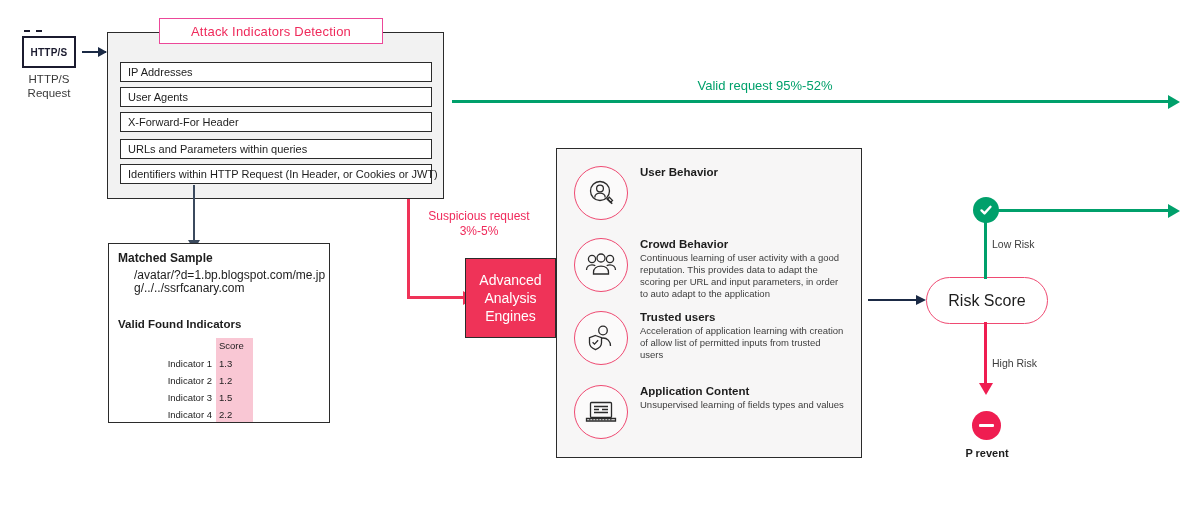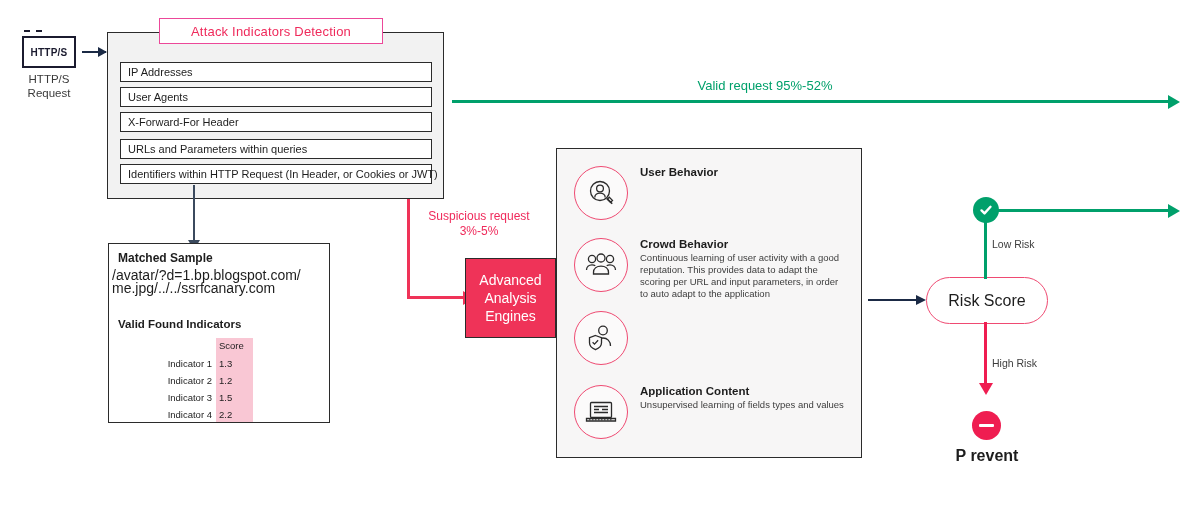--- a/index.html
+++ b/index.html
@@ -54,21 +54,21 @@
     content:"";position:absolute;left:-5px;bottom:-9px;
     border-top:10px solid #3b4a5e;border-left:6px solid transparent;border-right:6px solid transparent;
   }
 
   
   #matched-sample{
     left:108px;top:243px;width:222px;height:180px;background:#ffffff;
     border:1.5px solid #2b2b2b;box-sizing:border-box;
   }
   #matched-sample-title{left:118px;top:251px;width:200px;font-size:12px;font-weight:700;color:#1d1d1d;}
-  #matched-sample-url{left:112px;top:269px;width:195px;font-size:14px;line-height:12.5px;color:#1d1d1d;word-break:break-all;}
+  #matched-sample-url{left:134px;top:269px;width:195px;font-size:12px;line-height:12.5px;color:#1d1d1d;word-break:break-all;}
   #appsec-title{left:118px;top:318px;width:200px;font-size:11.5px;font-weight:700;color:#1d1d1d;}
   #score-col-bg{left:216px;top:338px;width:37px;height:84px;background:#f9c7d4;}
   .ind-name{font-size:9.5px;color:#1d1d1d;text-align:right;}
   .ind-score{font-size:9.5px;color:#1d1d1d;}
   #score-head{left:219px;top:340px;font-size:9.5px;color:#1d1d1d;}
   #ir0n{left:140px;top:358px;width:72px;}
   #ir1n{left:140px;top:375px;width:72px;}
   #ir2n{left:140px;top:392px;width:72px;}
   #ir3n{left:140px;top:409px;width:72px;}
   #ir0s{left:219px;top:358px;}
@@ -143,21 +143,21 @@
   #highrisk-v::after{
     content:"";position:absolute;left:-5.5px;bottom:-11px;
     border-top:12px solid #ef1d51;border-left:7px solid transparent;border-right:7px solid transparent;
   }
   #highrisk-label{left:992px;top:357px;font-size:10.5px;color:#3d3d3d;}
   #prevent-badge{
     left:972px;top:411px;width:29px;height:29px;border-radius:50%;background:#ef1d51;
     display:flex;align-items:center;justify-content:center;
   }
   #prevent-bar{width:15px;height:3.5px;background:#ffffff;border-radius:1px;}
-  #prevent-label{left:946px;top:447px;width:82px;text-align:center;font-size:16px;font-weight:700;color:#1d1d1d;}
+  #prevent-label{left:946px;top:447px;width:82px;text-align:center;font-size:11px;font-weight:700;color:#1d1d1d;}
 
   
   #valid-line{left:452px;top:100px;width:718px;height:3px;background:#00a06b;}
   #valid-line::after{
     content:"";position:absolute;right:-10px;top:-5.5px;
     border-left:12px solid #00a06b;border-top:7px solid transparent;border-bottom:7px solid transparent;
   }
   #valid-label{left:620px;top:78px;width:290px;text-align:center;font-size:13px;color:#00a06b;}
 </style>
 </head>
@@ -250,20 +250,24 @@
 
 <div class="engine-item" id="eng2">
   <div class="engine-icon">
     <svg width="32" height="32" viewBox="0 0 32 32" fill="none" stroke="#2b2b2b" stroke-width="1.3">
       <circle cx="18" cy="8.5" r="4.3"></circle>
       <path d="M10.5 24c0-5 3.4-8 7.5-8s7.5 3 7.5 8"></path>
       <path d="M10.5 13.5l6 2.2v5.1c0 3.2-2.6 5.6-6 6.9-3.4-1.3-6-3.7-6-6.9v-5.1z" fill="#fbfafa"></path>
       <path d="M7.6 20.2l1.9 1.9 3.6-3.9"></path>
     </svg>
   </div>
+  <div class="engine-text">
+    <div class="engine-title">Trusted users</div>
+    <div class="engine-desc">Acceleration of application learning with creation of allow list of permitted inputs from trusted users</div>
+  </div>
 </div>
 
 <div class="engine-item" id="eng3">
   <div class="engine-icon">
     <svg width="34" height="28" viewBox="0 0 34 28" fill="none" stroke="#2b2b2b" stroke-width="1.3">
       <rect x="6.5" y="4.5" width="21" height="15" rx="1"></rect>
       <path d="M2.5 20.5h29v2.5h-29z"></path>
       <path d="M10 8.5h14M10 11.5h5M18 11.5h6M10 14.5h14"></path>
       <path d="M5 21.8h24" stroke-dasharray="1.5 1.5" stroke-width="1"></path>
     </svg>

